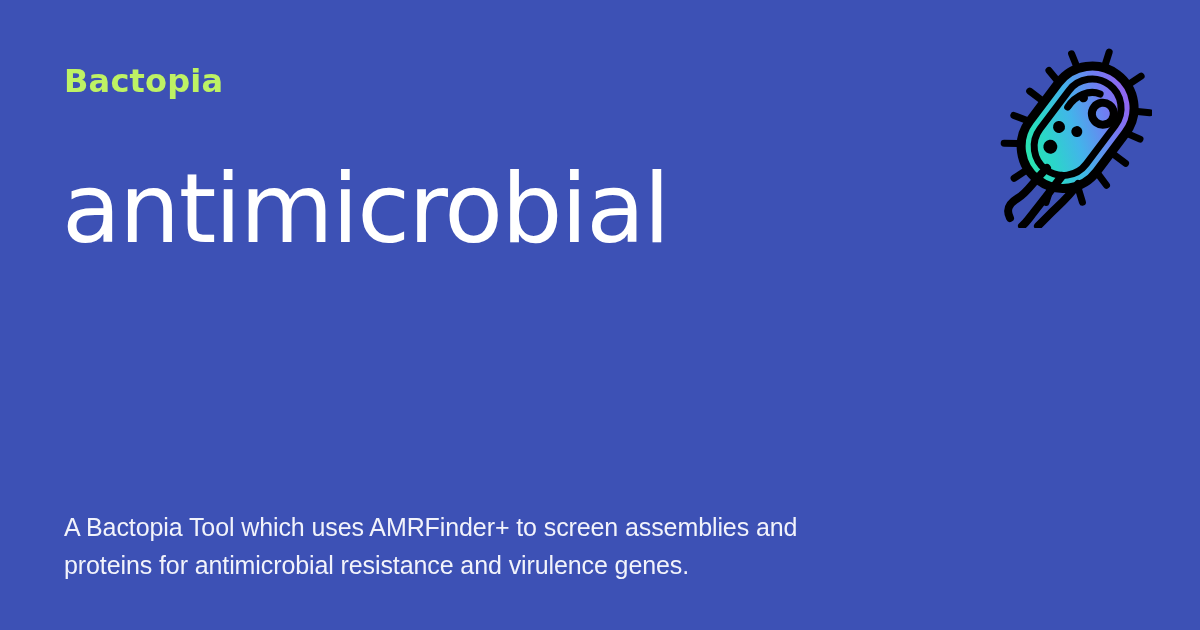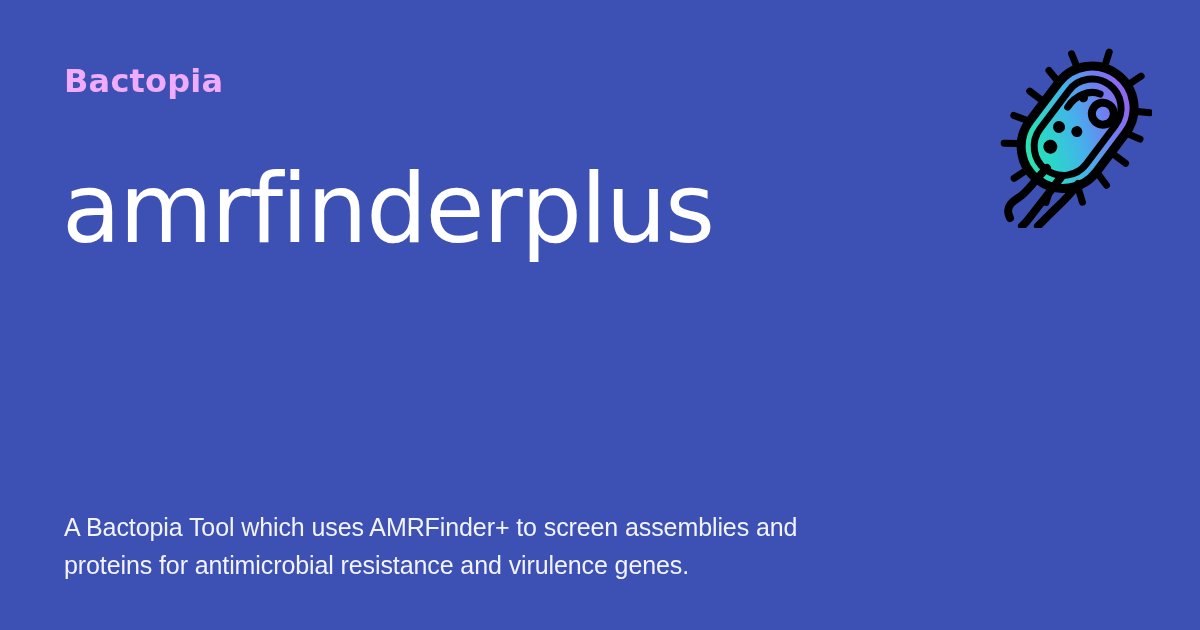--- a/index.html
+++ b/index.html
@@ -18,21 +18,21 @@
     -webkit-font-smoothing: antialiased;
   }
   .brand {
     position: absolute;
     left: 64px;
     top: 62px;
     font-family: "DejaVu Sans", "Liberation Sans", sans-serif;
     font-size: 32px;
     font-weight: 700;
     letter-spacing: 0.2px;
-    color: #f0abfc;
+    color: #bef264;
     line-height: 1.2;
     white-space: nowrap;
   }
   .title {
     position: absolute;
     left: 62px;
     top: 158px;
     font-family: "DejaVu Sans", "Liberation Sans", sans-serif;
     font-size: 96px;
     font-weight: 400;
@@ -66,21 +66,21 @@
     height: 186px;
   }
 </style>
 </head>
 <body>
 
 <div class="card">
 
   <div class="brand">Bactopia</div>
 
-  <div class="title">amrfinderplus</div>
+  <div class="title">antimicrobial</div>
 
   <div class="description">A Bactopia Tool which uses AMRFinder+ to screen assemblies and proteins for antimicrobial resistance and virulence genes.</div>
 
   <div class="logo">
     <svg viewBox="0 0 160 186" xmlns="http://www.w3.org/2000/svg">
       <defs>
         <linearGradient id="bodyGrad" x1="0.72" y1="0" x2="0.25" y2="1">
           <stop offset="0%" stop-color="#9b5df0"></stop>
           <stop offset="26%" stop-color="#6f7ef2"></stop>
           <stop offset="52%" stop-color="#43b4ea"></stop>

